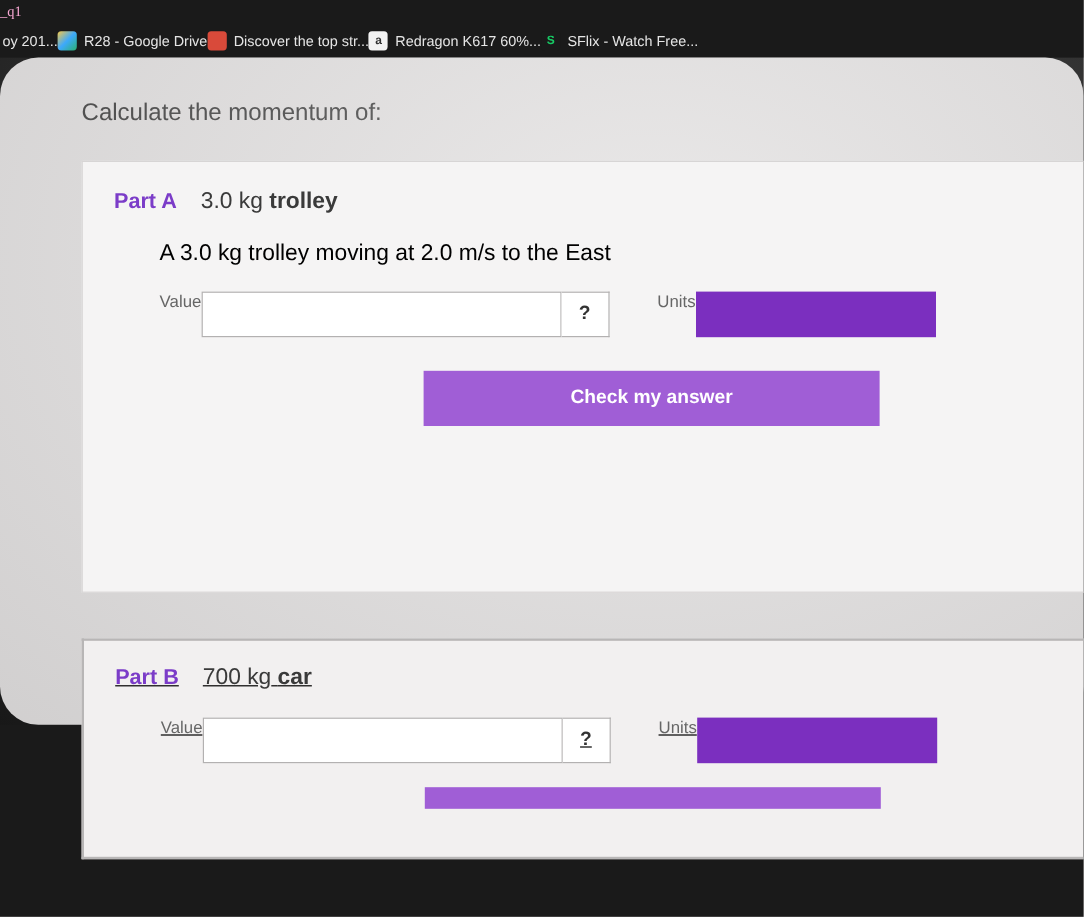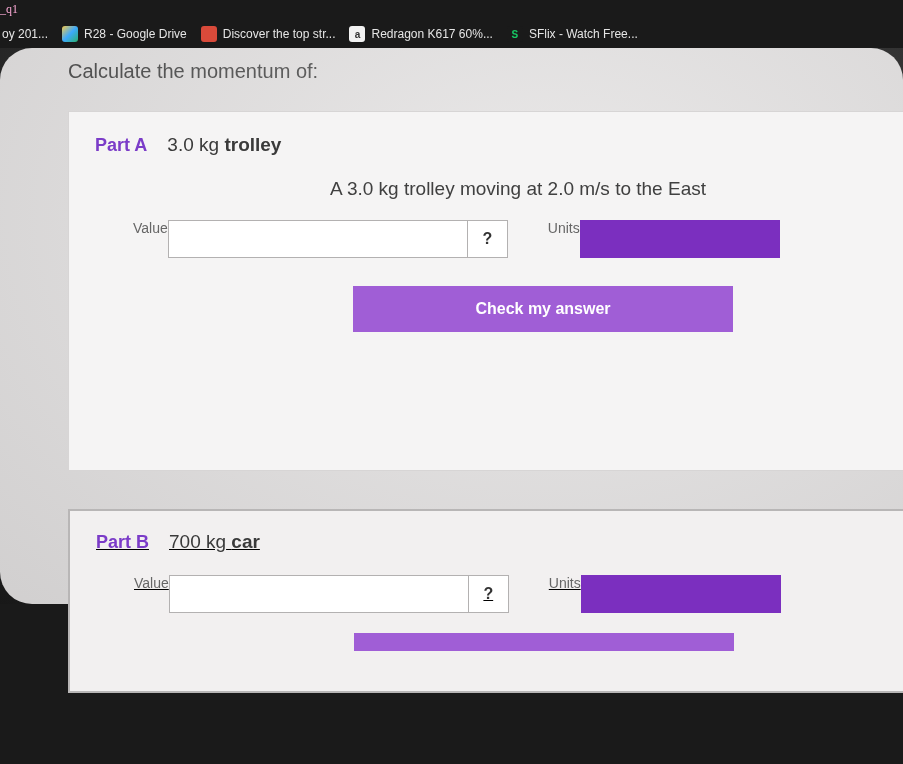--- a/index.html
+++ b/index.html
@@ -19,21 +19,20 @@
     left: 0; top: 2px;
     color: #f9a8d4;
     font-size: 12px;
     font-family: Liberation Serif, serif;
   }
   .bookmarks-bar {
     position: absolute;
     left: 0; bottom: 6px;
     display: flex;
     align-items: center;
-    gap: 14px;
     font-size: 12px;
     color: #e5e5e5;
     padding-left: 2px;
     margin-top: 44px;
   }
   .bm-item { display: flex; align-items: center; gap: 6px; white-space: nowrap; cursor: pointer; }
   .bm-icon {
     width: 16px; height: 16px;
     border-radius: 3px;
     display: flex; align-items: center; justify-content: center;
@@ -43,21 +42,21 @@
   .disc-icon { background: #d94a3a; }
   .redr-icon { background: #f2f2f2; color:#333; }
   .sflix-icon { background:#1a1a1a; color:#17c964; font-weight:900; }
 
   
   .page-surface {
     background: #e3e1e1;
     width: 903px;
     height: 556px;
     position: relative;
-    padding-top: 12px;
+    padding-top: 35px;
     border-radius: 32px;
   }
   .page-surface::before{
     
     content:"";
     position:absolute; inset:0;
     background: radial-gradient(ellipse at 60% 30%, rgba(255,255,255,0.25), rgba(0,0,0,0.08));
     pointer-events:none;
   }
 
@@ -94,23 +93,22 @@
     font-weight: 700;
     color: #3a3a3a;
   }
   .part-title .mass { font-weight: 400; }
 
   .part-body {
     padding: 4px 0 0 64px;
   }
   .desc {
     font-size: 19px;
-    color: #404040;
+    color: #000000;
     margin-bottom: 20px;
-    text-align: center;
   }
 
   .field-row {
     display: flex;
     align-items: flex-start;
     gap: 40px;
   }
   .field-block { display:flex; flex-direction:row; }
   .field-label {
     font-size: 14px;

